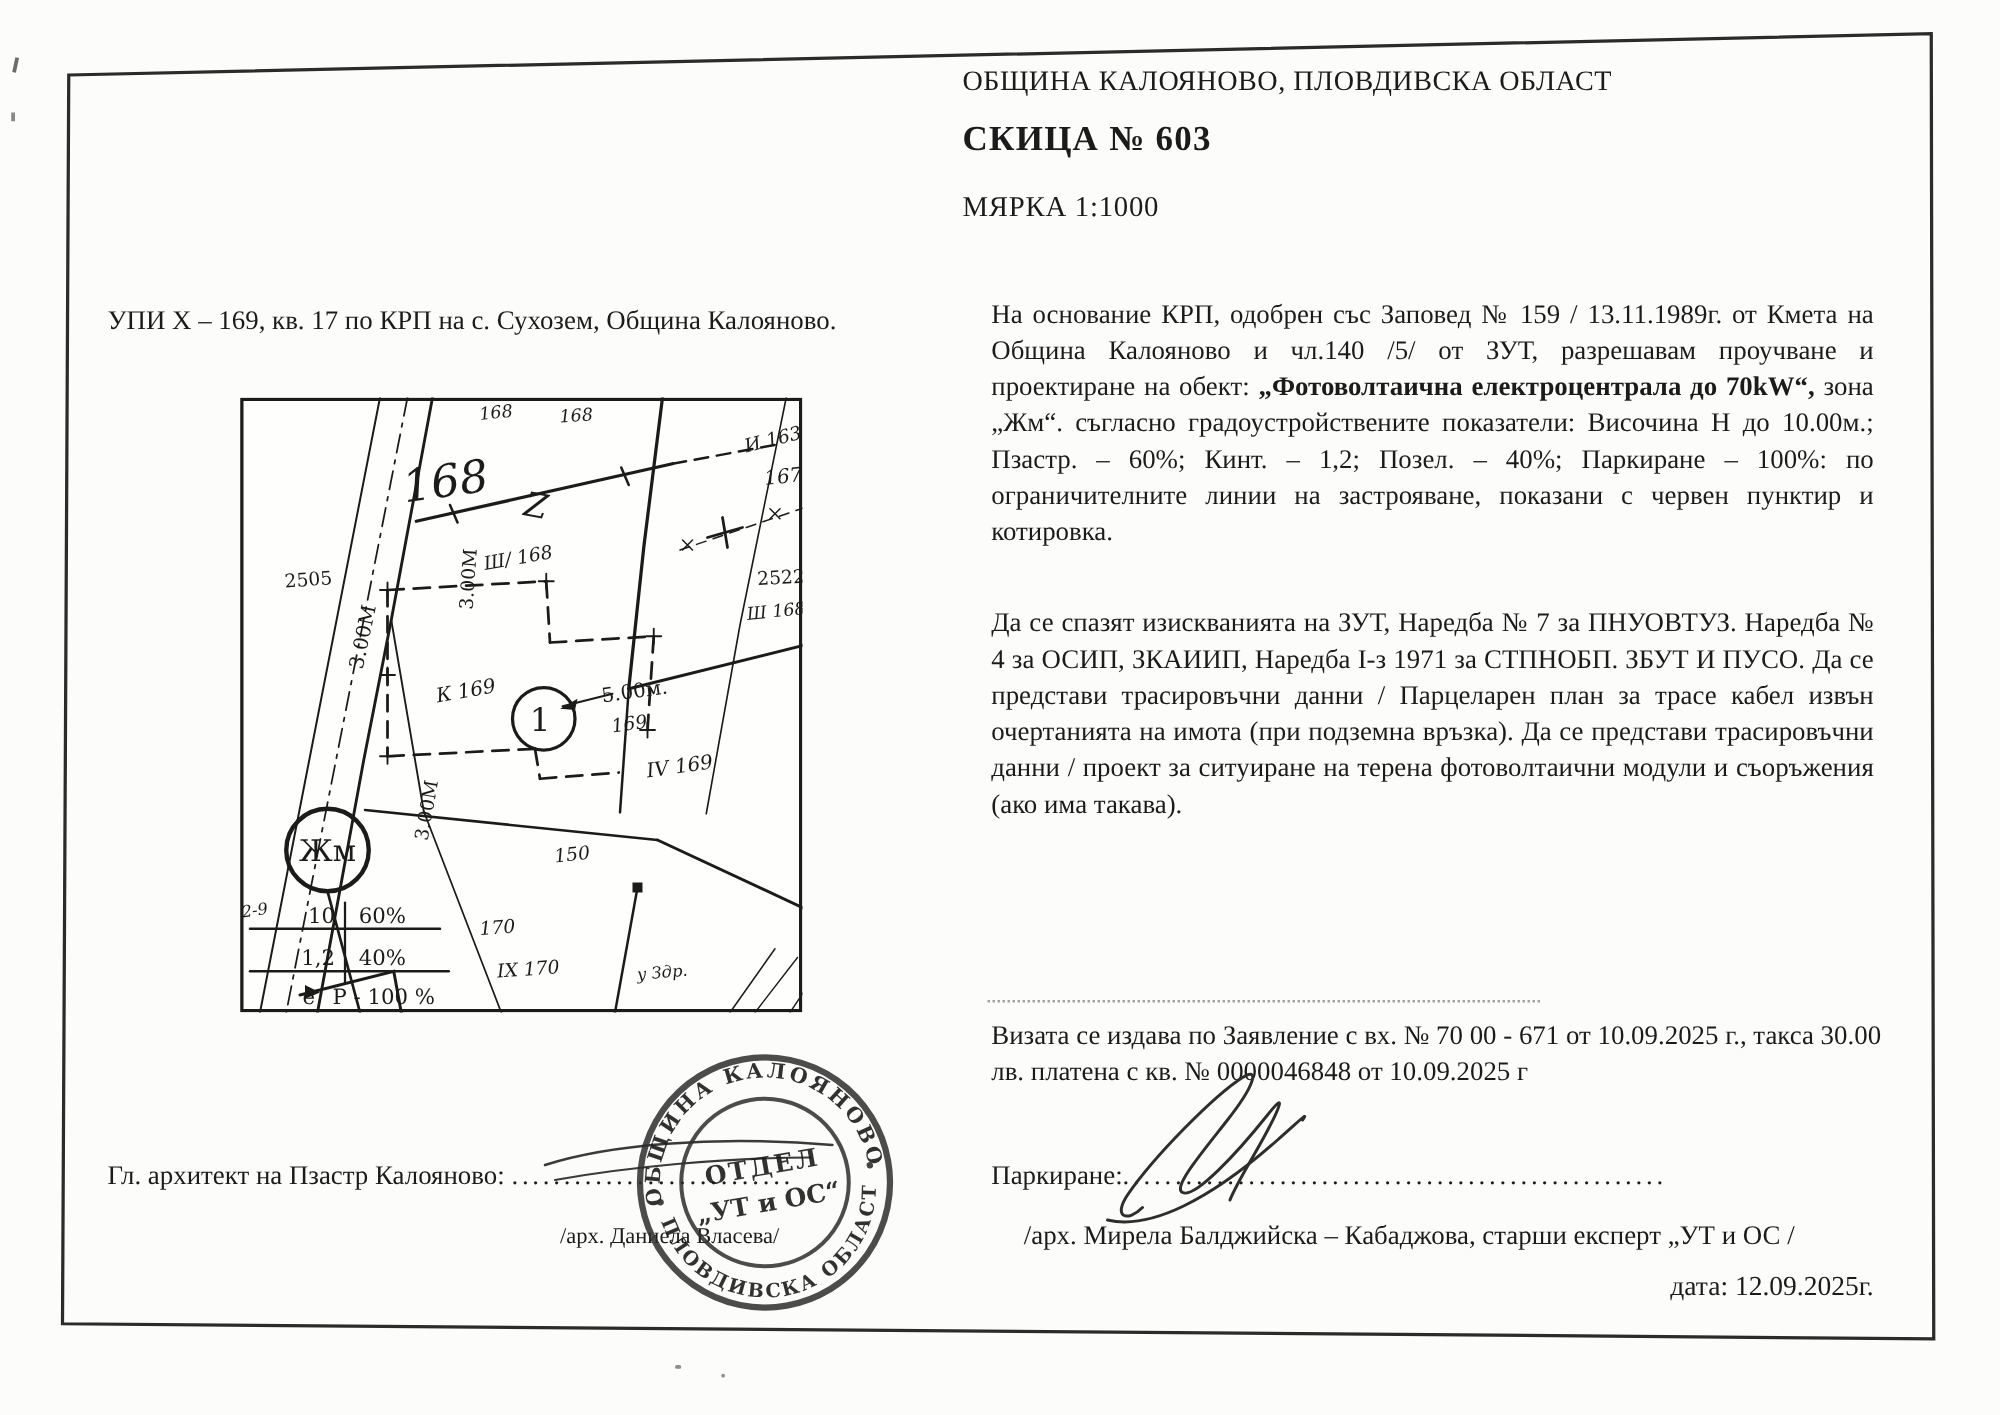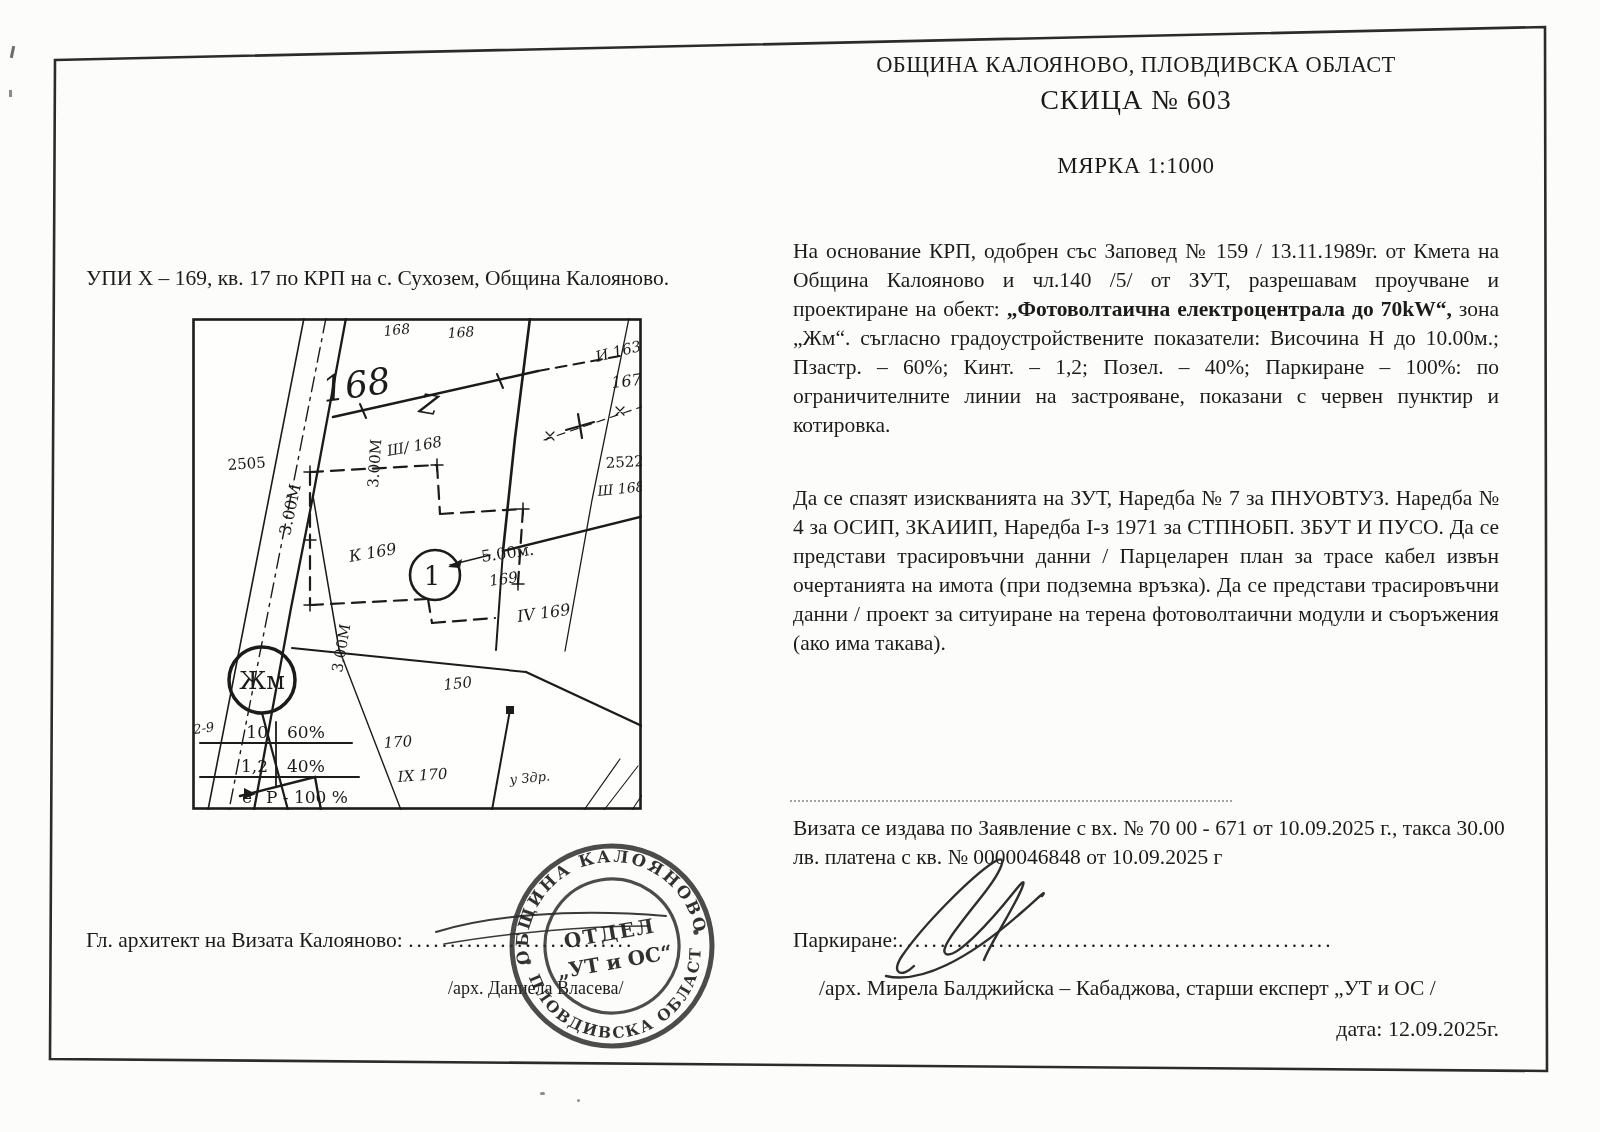--- a/index.html
+++ b/index.html
@@ -2,28 +2,28 @@
 <html><head>
 <meta charset="utf-8">
 <style>
   html,body{margin:0;padding:0;}
   body{
     width:1600px;height:1132px;position:relative;overflow:hidden;
     background:#fcfcfb;color:#1b1b1b;
     font-family:"Liberation Serif","DejaVu Serif",serif;
   }
   .abs{position:absolute;}
-  .ctr{text-align:center;}
+  .ctr{}
   .just{text-align:justify;}
   .doc{font-size:21.5px;line-height:29px;}
   .dots{letter-spacing:3px;}
   #hdr-line1{left:770px;top:52px;width:732px;font-size:22.5px;letter-spacing:.4px;}
-  #hdr-line2{left:770px;top:84px;width:732px;font-size:28px;font-weight:normal;letter-spacing:1px;}
+  #hdr-line2{left:770px;top:96px;width:732px;font-size:28px;font-weight:bold;letter-spacing:1px;}
   #hdr-line3{left:770px;top:153px;width:732px;font-size:23px;letter-spacing:.6px;}
-  #upi-title{left:86px;top:266px;width:680px;font-size:21.5px;}
+  #upi-title{left:86px;top:244px;width:680px;font-size:21.5px;}
   #para1{left:793px;top:237px;width:706px;}
   #para2{left:793px;top:484px;width:706px;}
   #visa{left:793px;top:814px;width:712px;}
   #visa-artifact{left:790px;top:800px;width:442px;border-top:2px dotted #a3a39e;height:0;}
   #prepared-line{left:793px;top:928px;width:560px;font-size:21.5px;}
   #prepared-name{left:819px;top:976px;width:712px;font-size:21.5px;}
   #date-line{left:793px;top:1016px;width:706px;text-align:right;font-size:22px;}
   #architect-line{left:86px;top:928px;width:640px;font-size:21.5px;white-space:nowrap;}
   #architect-name{left:448px;top:978px;font-size:18px;}
   #map-wrap{left:192px;top:318px;width:450px;height:492px;background:#fefefd;}
@@ -164,21 +164,21 @@
 <div class="abs" id="prepared-name">/арх. Мирела Балджийска – Кабаджова, старши експерт „УТ и ОС /</div>
 <div class="abs" id="date-line">дата: 12.09.2025г.</div>
 
 <svg class="abs" id="sig-wrap" width="280" height="150" viewBox="0 0 280 150">
   <g stroke="#2e2e2e" stroke-width="2.4" fill="none" stroke-linecap="round">
     <path d="M42,118 C30,130 18,126 30,108 C52,76 100,28 122,14 C136,5 132,20 110,48 C88,76 66,102 74,106 C84,111 118,74 142,44 C150,34 154,30 150,40 C142,60 118,96 112,112"></path>
     <path d="M14,128 C48,136 96,112 150,64 C166,50 176,40 170,48"></path>
   </g>
 </svg>
 
-<div class="abs" id="architect-line"><span>Гл. архитект на Визата Калояново: </span><span class="dots">...........................</span></div>
+<div class="abs" id="architect-line"><span>Гл. архитект на Пзастр Калояново: </span><span class="dots">...........................</span></div>
 <div class="abs" id="architect-name">/арх. Даниела Власева/</div>
 
 <svg class="abs" id="arch-stroke-wrap" width="270" height="70" viewBox="0 0 270 70">
   <g stroke="#3a3a3a" fill="none" stroke-linecap="round">
     <path d="M6,40 C56,24 140,16 236,24" stroke-width="2"></path>
     <path d="M14,52 C70,42 150,34 218,34" stroke-width="1.7"></path>
   </g>
 </svg>
 
 <svg class="abs" id="stamp-wrap" width="220" height="220" viewBox="0 0 220 220">

